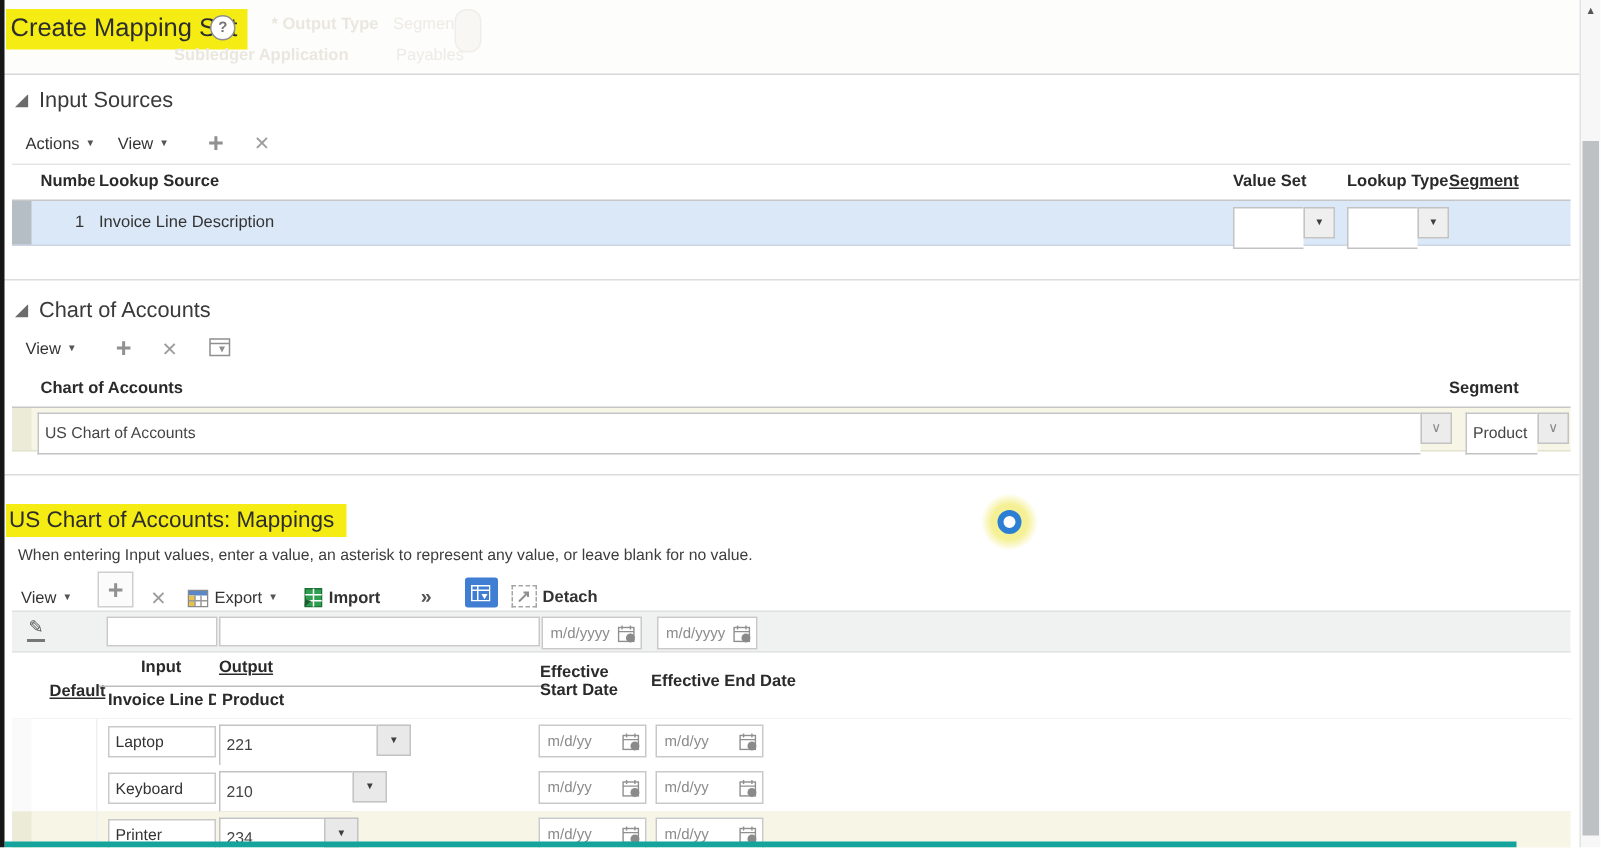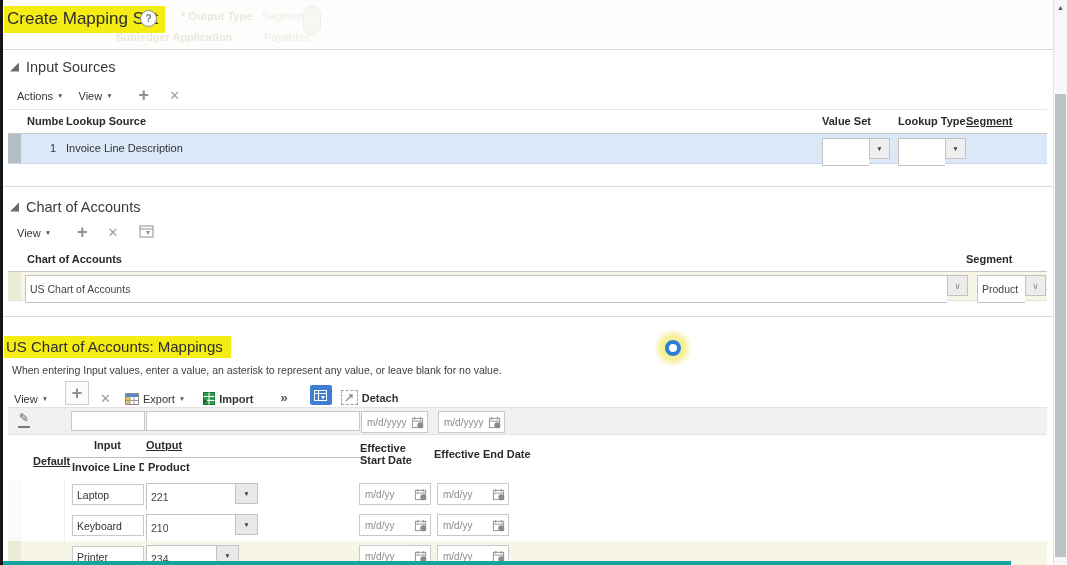--- a/index.html
+++ b/index.html
@@ -278,21 +278,21 @@
       <span class="colhdr" style="left:64px;top:26px;width:72px;overflow:hidden;">Invoice Line Desc</span>
       <span class="colhdr" style="left:140px;top:26px;">Product</span>
       <span class="colhdr" style="left:352px;top:7px;width:68px;white-space:normal;line-height:12px;">Effective Start Date</span>
       <span class="colhdr" style="left:426px;top:13px;">Effective End Date</span>
     </div>
 
     <div class="map-row" style="top:144px;">
       <span class="sel-cell" style="background:#fafafa;"></span>
       <span class="defcell"></span>
       <input class="row-input" value="Laptop" style="">
-      <div class="combo" style="left:138px;top:4px;width:112px;">
+      <div class="combo" style="left:138px;top:4px;width:128px;">
         <input value="221" style="">
         <span class="dd-btn" style="width:21px;background:#e9e9e9;">▼</span>
       </div>
       <div class="datefield" style="left:351px;top:4px;width:62px;">
         <span>m/d/yy</span>
         <svg width="13" height="13" viewBox="0 0 14 14">
             <rect x="1.5" y="2.5" width="11" height="10" fill="#fff" stroke="#8f8f8f"></rect>
             <line x1="4" y1="1" x2="4" y2="4" stroke="#8f8f8f"></line>
             <line x1="10" y1="1" x2="10" y2="4" stroke="#8f8f8f"></line>
             <line x1="1.5" y1="5.5" x2="12.5" y2="5.5" stroke="#8f8f8f"></line>

